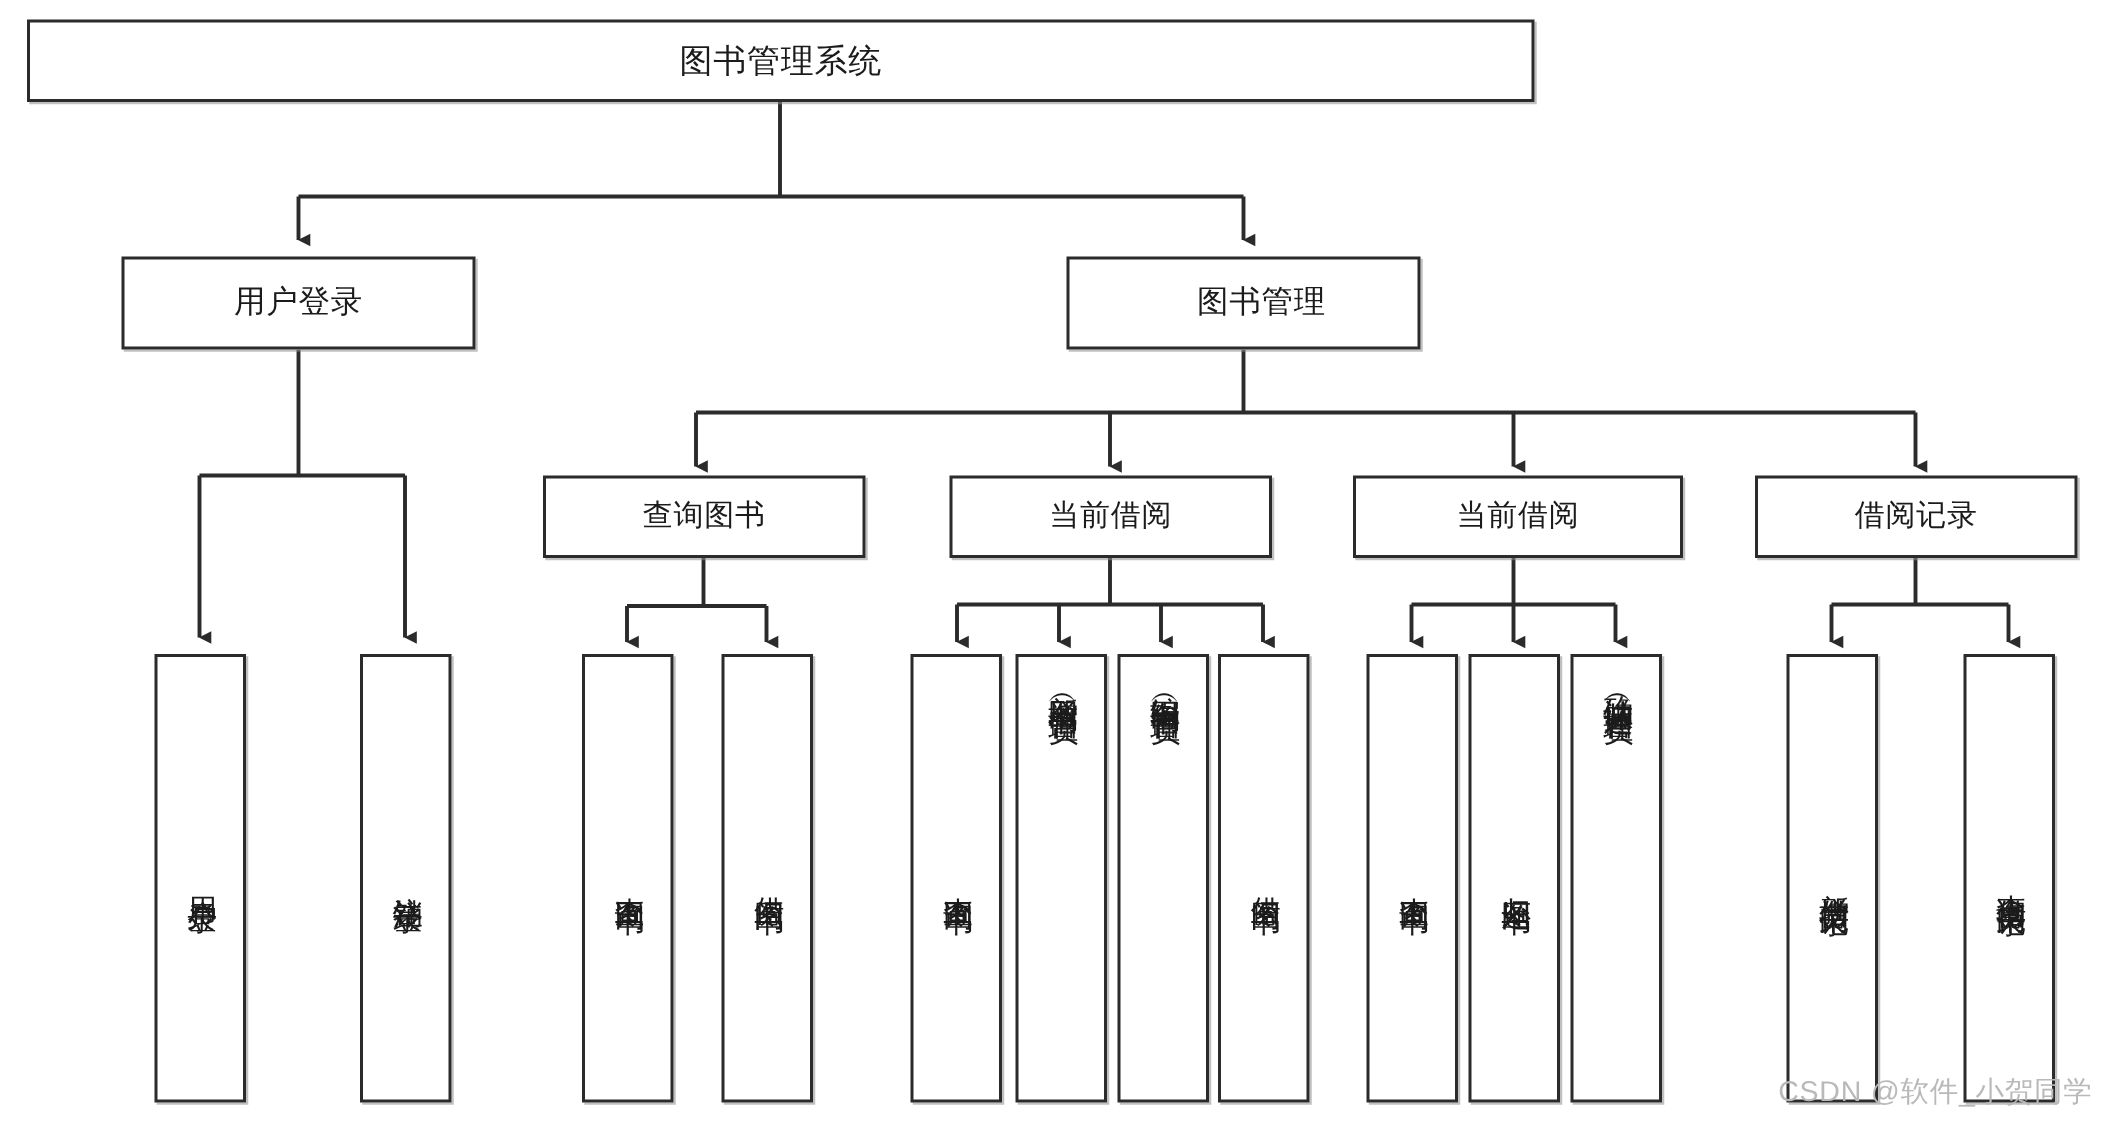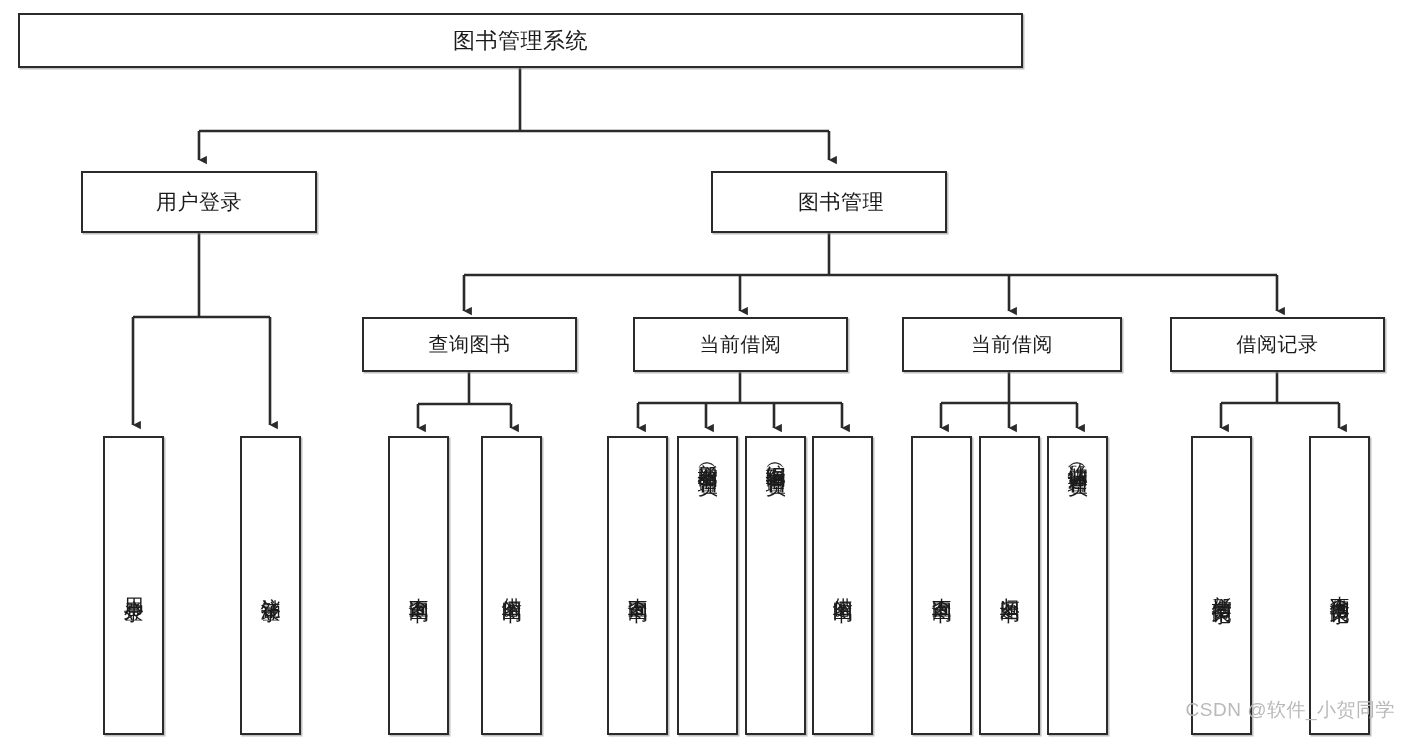--- a/index.html
+++ b/index.html
@@ -44,21 +44,21 @@
     text-orientation:upright;
     font-size:20px;
     line-height:1.28;
     letter-spacing:2px;
     white-space:nowrap;
   }
 
   #watermark{
     position:absolute;
     right:10px;
-    bottom:24px;
+    bottom:6px;
     font-size:19px;
     color:#b9b9b9;
     letter-spacing:.5px;
     white-space:nowrap;
     pointer-events:none;
   }
 </style>
 </head>
 <body>
 

